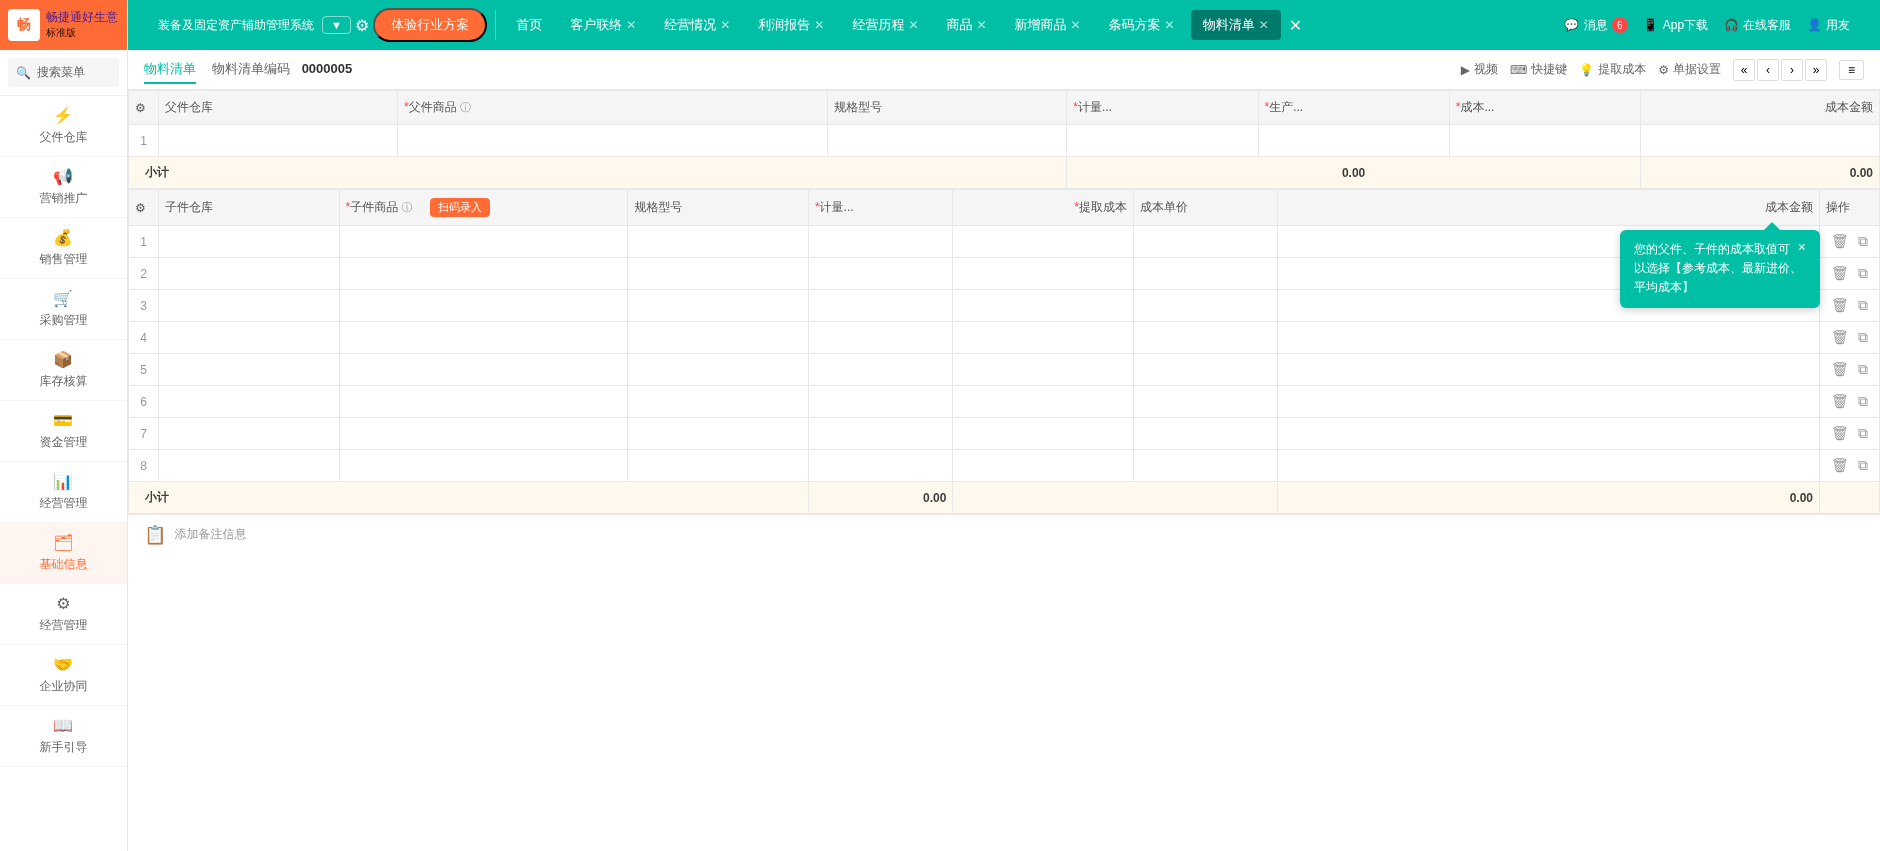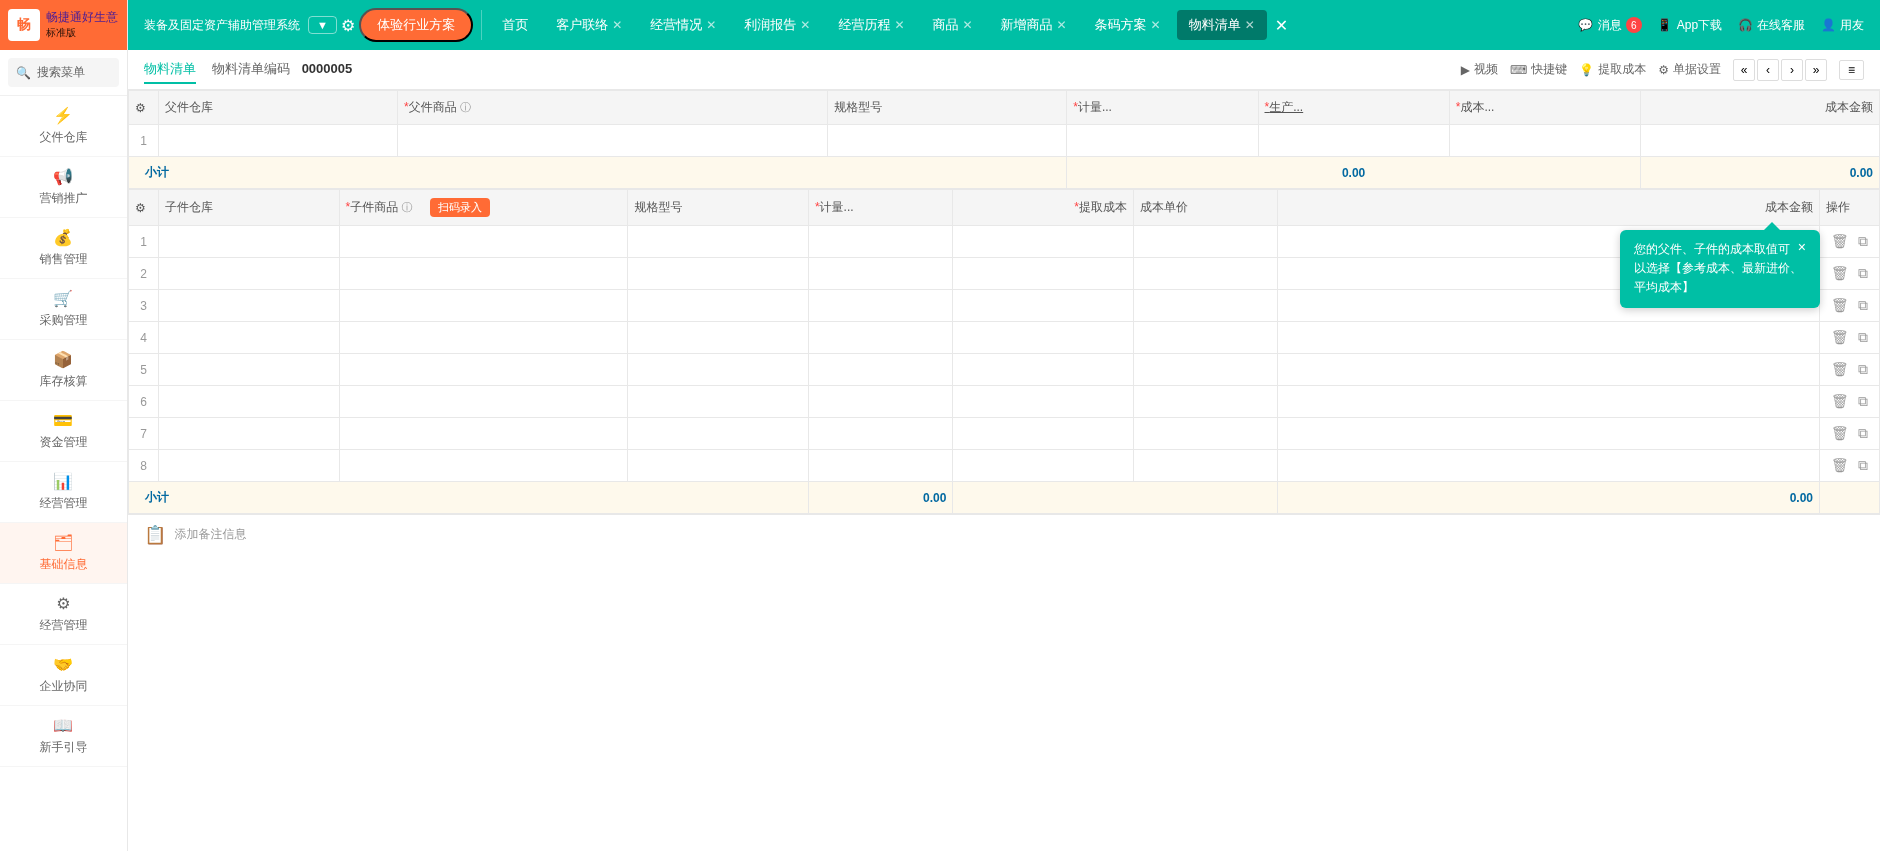--- a/index.html
+++ b/index.html
@@ -69,21 +69,21 @@
 
     
     .main { flex: 1; display: flex; flex-direction: column; overflow: hidden; }
 
     
     .topbar {
       background: #00bfa5;
       display: flex;
       align-items: center;
       height: 50px;
-      padding: 0 16px;
+      padding: 0 30px;
       gap: 4px;
       flex-shrink: 0;
     }
     .topbar-item {
       color: #fff;
       padding: 6px 12px;
       border-radius: 4px;
       cursor: pointer;
       font-size: 13px;
       white-space: nowrap;
@@ -189,21 +189,21 @@
       white-space: nowrap;
     }
     .data-table td {
       padding: 6px;
       border: 1px solid #e8e8e8;
       height: 32px;
     }
     .data-table tr.subtotal td {
       background: #fef9ec;
       font-weight: bold;
-      color: #0369a1;
+      color: #404040;
     }
     .data-table .row-num {
       text-align: center;
       color: #999;
       width: 30px;
     }
 
     .settings-icon-col { width: 30px; text-align: center; }
     .action-col { width: 60px; text-align: center; }
 
@@ -451,21 +451,21 @@
 
 
     <table class="data-table">
       <thead>
         <tr>
           <th class="settings-icon-col">⚙</th>
           <th style="min-width:100px;"><span>父件仓库</span></th>
           <th style="min-width:180px;"><span style="color:#ff4444">*</span><span>父件商品</span> <span style="color:#999;font-size:11px;">ⓘ</span></th>
           <th style="min-width:100px;"><span>规格型号</span></th>
           <th style="min-width:80px;"><span style="color:#ff4444">*</span><span>计量...</span></th>
-          <th style="min-width:80px;text-decoration:underline;"><span style="color:#ff4444">*</span><span>生产...</span></th>
+          <th style="min-width:80px;"><span style="color:#ff4444">*</span><span>生产...</span></th>
           <th style="min-width:80px;"><span style="color:#ff4444">*</span><span>成本...</span></th>
           <th class="cost-amount-header" style="text-align:right;min-width:100px;"><span>成本金额</span></th>
         </tr>
       </thead>
       <tbody>
         <tr>
           <td class="row-num">1</td>
           <td></td>
           <td></td>
           <td></td>

